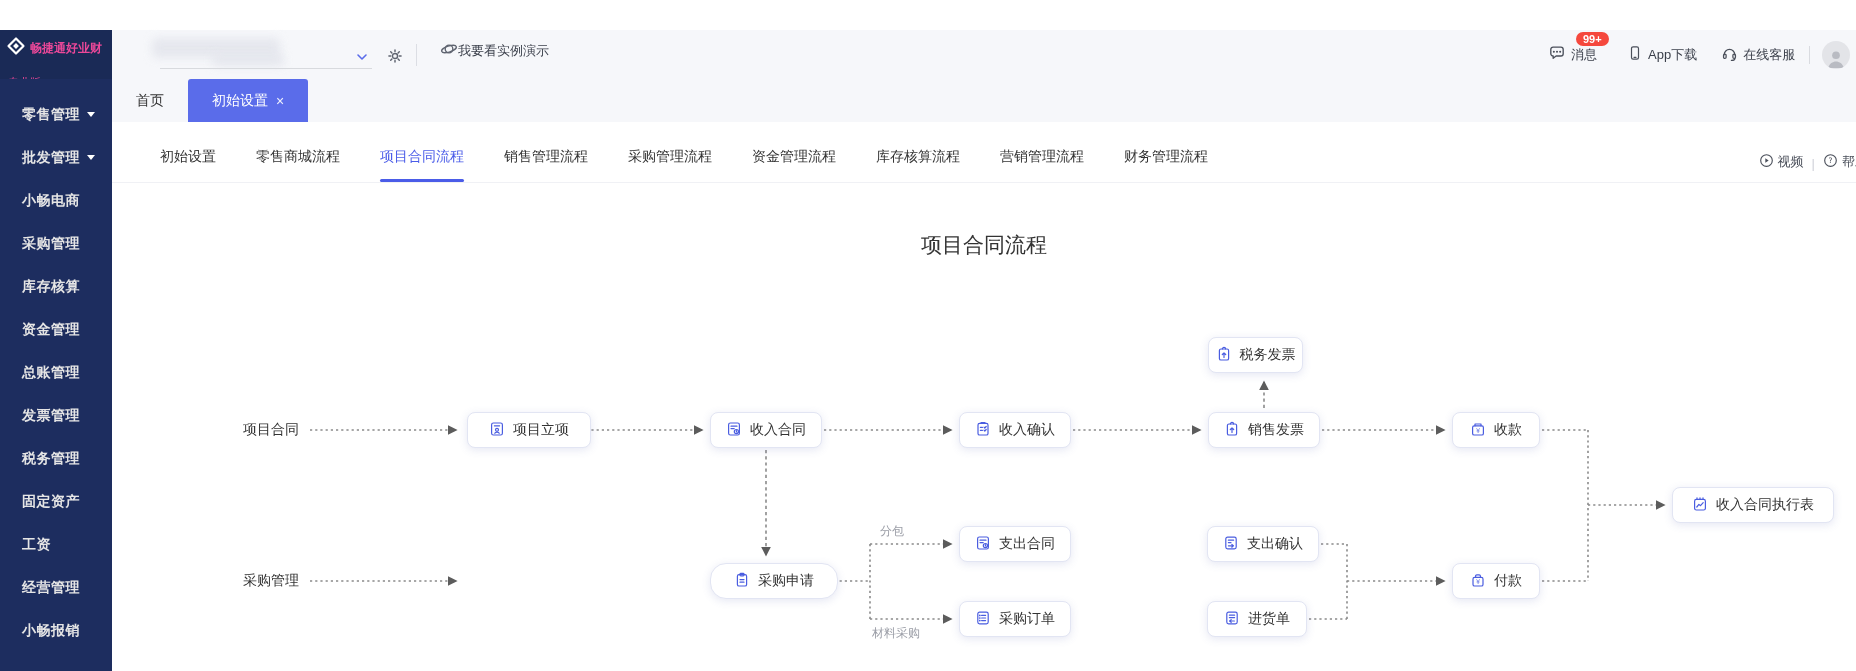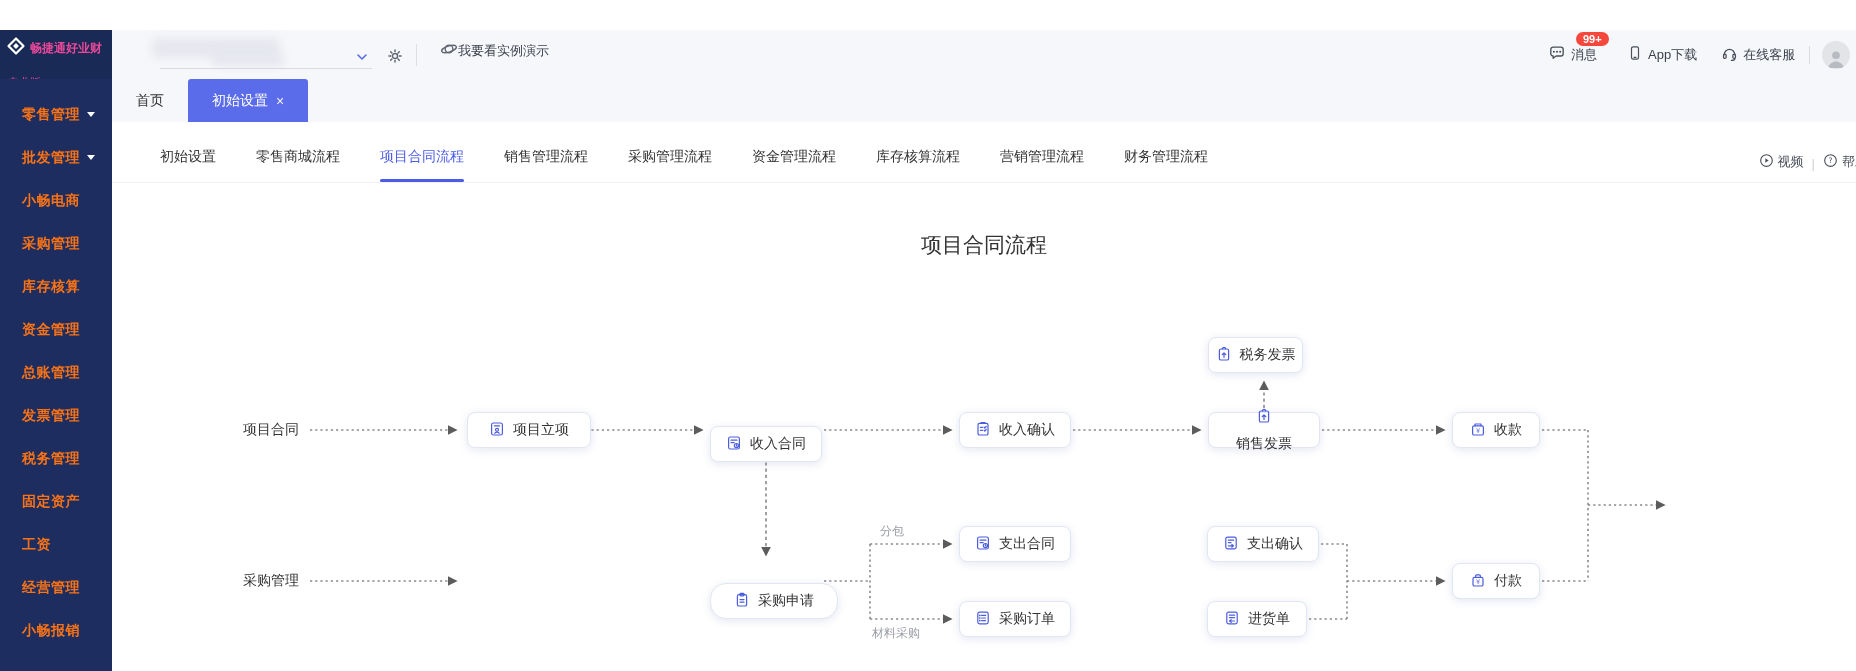--- a/index.html
+++ b/index.html
@@ -36,21 +36,21 @@
   .avatar { width:28px; height:28px; border-radius:50%; background:#e3e4e8; display:flex; align-items:flex-end; justify-content:center; overflow:hidden; margin-right:7px; }
 
   
   .tabstrip { position:absolute; left:112px; top:79px; width:1744px; height:43px; background:#f6f7fa; display:flex; align-items:stretch; }
   .wtab { display:flex; align-items:center; justify-content:center; font-size:14px; color:#333; padding:0 24px; cursor:pointer; }
   .wtab.active { background:#5a6cea; color:#fff; border-radius:3px 3px 0 0; gap:8px; }
   .wtab .close { font-size:14px; line-height:1; opacity:.9; cursor:pointer; }
 
   
   .sidebar { position:absolute; left:0; top:79px; width:112px; height:592px; background:#1d2d5f; padding-top:14px; }
-  .side-item { height:43px; display:flex; align-items:center; padding-left:22px; color:#f97316; font-size:14px; font-weight:bold; letter-spacing:.5px; cursor:pointer; }
+  .side-item { height:43px; display:flex; align-items:center; padding-left:22px; color:#e5e5e5; font-size:14px; font-weight:bold; letter-spacing:.5px; cursor:pointer; }
   .caret { width:0; height:0; border-left:4.5px solid transparent; border-right:4.5px solid transparent; border-top:5px solid #fff; margin-left:7px; }
 
   
   .main { position:absolute; left:112px; top:122px; width:1744px; height:549px; background:#fff; }
   .subtabs { position:absolute; left:0; top:0; width:1744px; height:61px; display:flex; align-items:flex-end; padding:0 0 14px 48px; gap:40px; border-bottom:1px solid #f0f1f5; }
   .subtab { font-size:14px; color:#333; cursor:pointer; position:relative; white-space:nowrap; padding-bottom:2px; }
   .subtab.active { color:#4a5ce8; }
   .subtab.active::after { content:""; position:absolute; left:0; right:0; bottom:-14px; height:3px; background:#4a5ce8; border-radius:2px; }
   .subtab-right { position:absolute; right:-12px; top:0; height:61px; display:flex; align-items:flex-end; padding-bottom:12px; gap:8px; font-size:13px; color:#4a4f5a; white-space:nowrap; }
   .subtab-right .st-item { display:flex; align-items:center; gap:4px; cursor:pointer; }
@@ -62,26 +62,26 @@
   .edges { position:absolute; left:0; top:0; pointer-events:none; }
   .node { position:absolute; height:36px; display:flex; align-items:center; justify-content:center; gap:8px;
           background:#fff; border:1px solid #e2e5f3; border-radius:8px;
           box-shadow:0 2px 8px rgba(93,107,180,.16); font-size:14px; color:#333; cursor:pointer; z-index:2; }
   .node svg { color:#4a5de0; flex:0 0 auto; }
   .row-label { position:absolute; font-size:14px; color:#333; z-index:2; }
   .branch-label { position:absolute; font-size:12px; color:#9a9da6; z-index:2; }
 
   
   .n0  { left:355px;  top:229px; width:124px; }
-  .n1  { left:598px;  top:229px; width:112px;margin-top:14px; }
+  .n1  { left:598px;  top:229px; width:112px; }
   .n2  { left:847px;  top:229px; width:112px; }
-  .n3  { left:1096px; top:229px; width:112px;flex-direction:column; }
+  .n3  { left:1096px; top:229px; width:112px; }
   .n4  { left:1340px; top:229px; width:88px;  }
   .n5  { left:1096px; top:154px; width:95px; }
-  .n6  { left:598px;  top:400px; width:128px;border-radius:16px; }
+  .n6  { left:598px;  top:380px; width:128px;border-radius:16px; }
   .n7  { left:847px;  top:343px; width:112px; }
   .n8  { left:1095px; top:343px; width:112px; }
   .n9  { left:847px;  top:418px; width:112px; }
   .n10 { left:1095px; top:418px; width:100px; }
   .n11 { left:1340px; top:380px; width:88px;  }
   .n12 { left:1560px; top:304px; width:162px; }
   .lbl0 { left:131px; top:238px; }
   .lbl1 { left:131px; top:389px; }
   .br0 { left:768px; top:340px; }
   .br1 { left:760px; top:442px; }
@@ -399,15 +399,23 @@
         <span>进货单</span>
       </div>
       <div class="node n11">
         <span><svg width="16" height="16" viewBox="0 0 16 16" fill="none" stroke="currentColor" stroke-width="1.2" stroke-linecap="round" stroke-linejoin="round">
               <rect x="3" y="5.4" width="10" height="8.6" rx="1.6"></rect>
               <path d="M5.6 5.4V4a1.2 1.2 0 011.2-1.2h2.4A1.2 1.2 0 0110.4 4v1.4"></path>
               <text x="8" y="12" font-size="6.5" text-anchor="middle" fill="currentColor" stroke="none" font-family="DejaVu Sans, sans-serif">¥</text>
             </svg></span>
         <span>付款</span>
       </div>
+      <div class="node n12">
+        <span><svg width="16" height="16" viewBox="0 0 16 16" fill="none" stroke="currentColor" stroke-width="1.2" stroke-linecap="round" stroke-linejoin="round">
+              <rect x="2.6" y="3.4" width="10.8" height="10.6" rx="1.8"></rect>
+              <path d="M5 3.4V1.8M8 3.4V1.8M11 3.4V1.8"></path>
+              <path d="M4.8 11l2.1-2.6 1.6 1.3 2.7-3.1"></path>
+            </svg></span>
+        <span>收入合同执行表</span>
+      </div>
     </div>
   </div>
 </div>
 
 </body></html>

